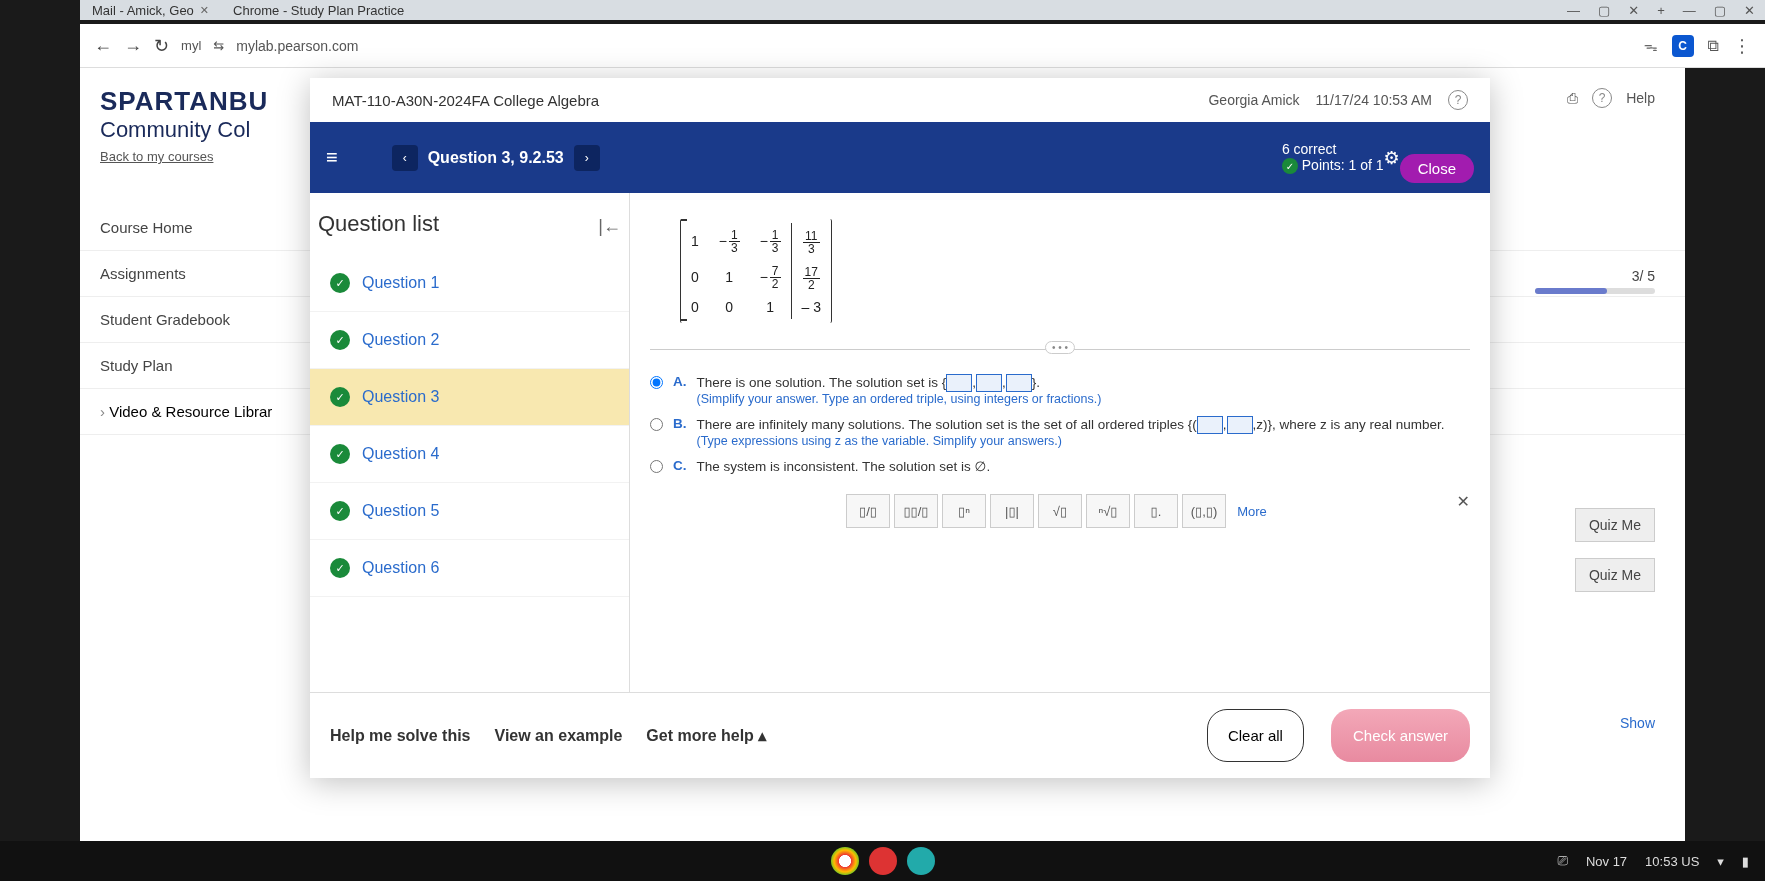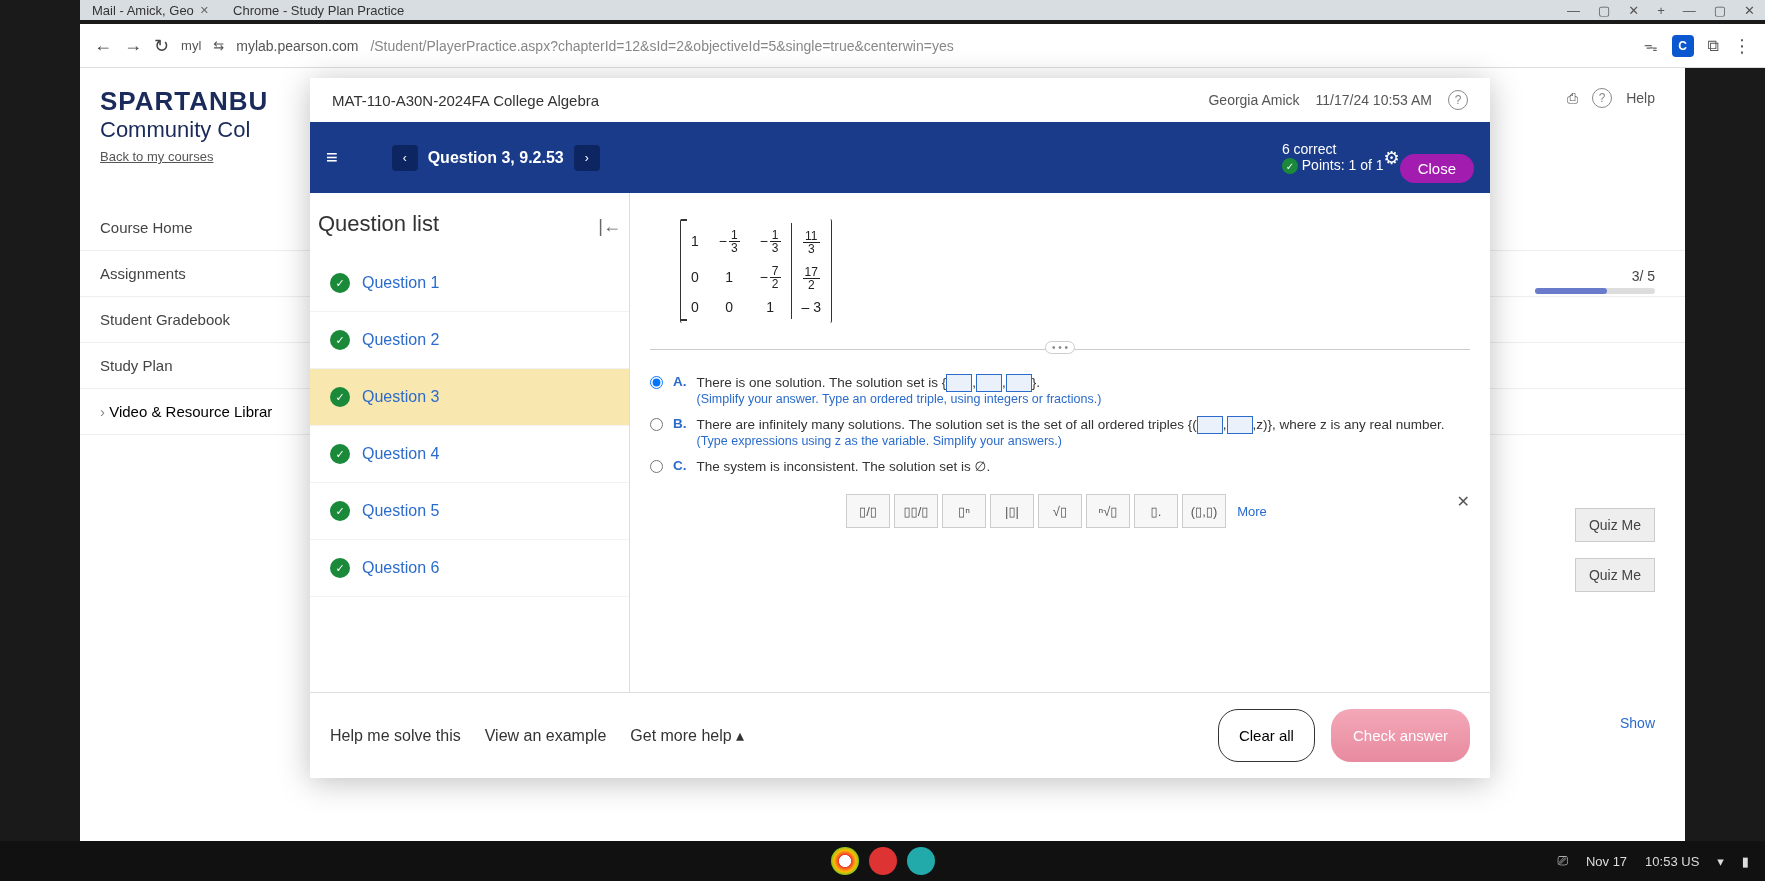--- a/index.html
+++ b/index.html
@@ -89,22 +89,22 @@
 .answer-box { display: inline-block; width: 26px; height: 18px; border: 1px solid #2a6bcc; background: #eaf1fb; vertical-align: middle; }
 
 
 .math-toolbar { margin: 10px 0 0 0; display: flex; justify-content: center; gap: 4px; position: relative; }
 .mt-btn { width: 44px; height: 34px; border: 1px solid #ccc; background: #f7f7f7; display: flex; align-items: center; justify-content: center; font-size: 13px; color: #555; cursor: pointer; }
 .mt-more { color: #2a6bcc; border: none; background: none; }
 .mt-close { position: absolute; right: 0; top: -2px; font-size: 16px; color: #555; cursor: pointer; }
 
 
 .modal-footer { border-top: 1px solid #ddd; padding: 16px 20px; display: flex; align-items: center; gap: 24px; }
-.help-link { font-size: 16px; font-weight: normal; color: #333; cursor: pointer; }
-.foot-right { margin-left: auto; display: flex; gap: 16px; }
+.help-link { font-size: 16px; font-weight: bold; color: #333; cursor: pointer; }
+.foot-right { margin-left: auto; display: flex; gap: 27px; }
 .pill-btn { border: 1.5px solid #333; border-radius: 20px; padding: 8px 20px; font-size: 15px; background: #fff; cursor: pointer; }
 .check-btn { border: none; border-radius: 20px; padding: 18px 22px; font-size: 15px; background: linear-gradient(#f3a8b8,#e88aa0); color: #fff; cursor: pointer; }
 
 
 .taskbar { position: absolute; bottom: 0; left: 0; right: 0; height: 40px; background: #111; color: #ddd; display: flex; align-items: center; padding: 0 16px; font-size: 13px; }
 .taskbar .tr { margin-left: auto; display: flex; gap: 18px; align-items: center; }
 .center-icons { position:absolute; left:50%; transform:translateX(-50%); display:flex; gap:10px;}
 .ci { width:28px; height:28px; border-radius:50%; }
 </style>
 </head>
@@ -129,21 +129,20 @@
   </div>
 </div>
 
 <div class="chrome-bar">
   <span class="nav-btn">←</span>
   <span class="nav-btn">→</span>
   <span class="nav-btn">↻</span>
   <span class="site-chip">myl</span>
   <span class="site-chip">⇆</span>
   <span class="url-text">mylab.pearson.com</span>
-  <span class="url-text" style="color:#888">/Student/PlayerPractice.aspx?chapterId=12&amp;sId=2&amp;objectiveId=5&amp;single=true&amp;centerwin=yes</span>
   <div class="chrome-right">
     <span style="font-size:14px;color:#666">ᯓ</span>
     <span class="ext-icon">C</span>
     <span style="font-size:16px;color:#555">⧉</span>
     <span style="font-size:18px;color:#555">⋮</span>
   </div>
 </div>
 
 <div class="bg-page">
   <div class="bg-header">

